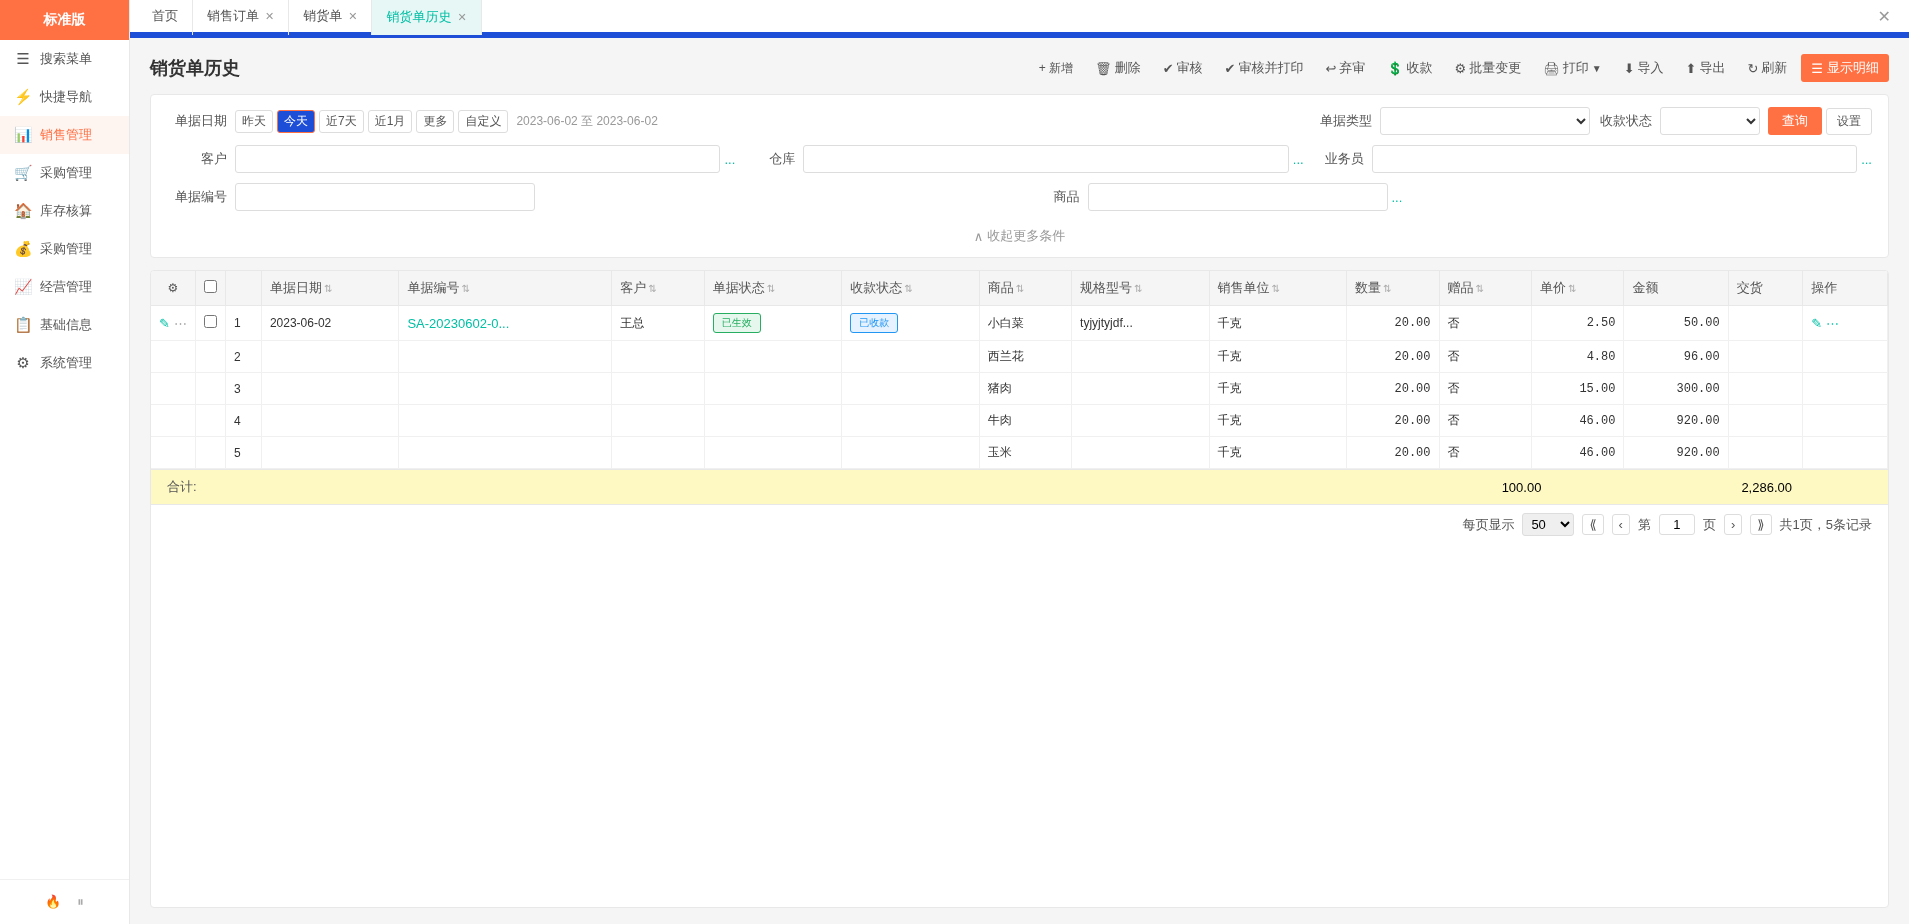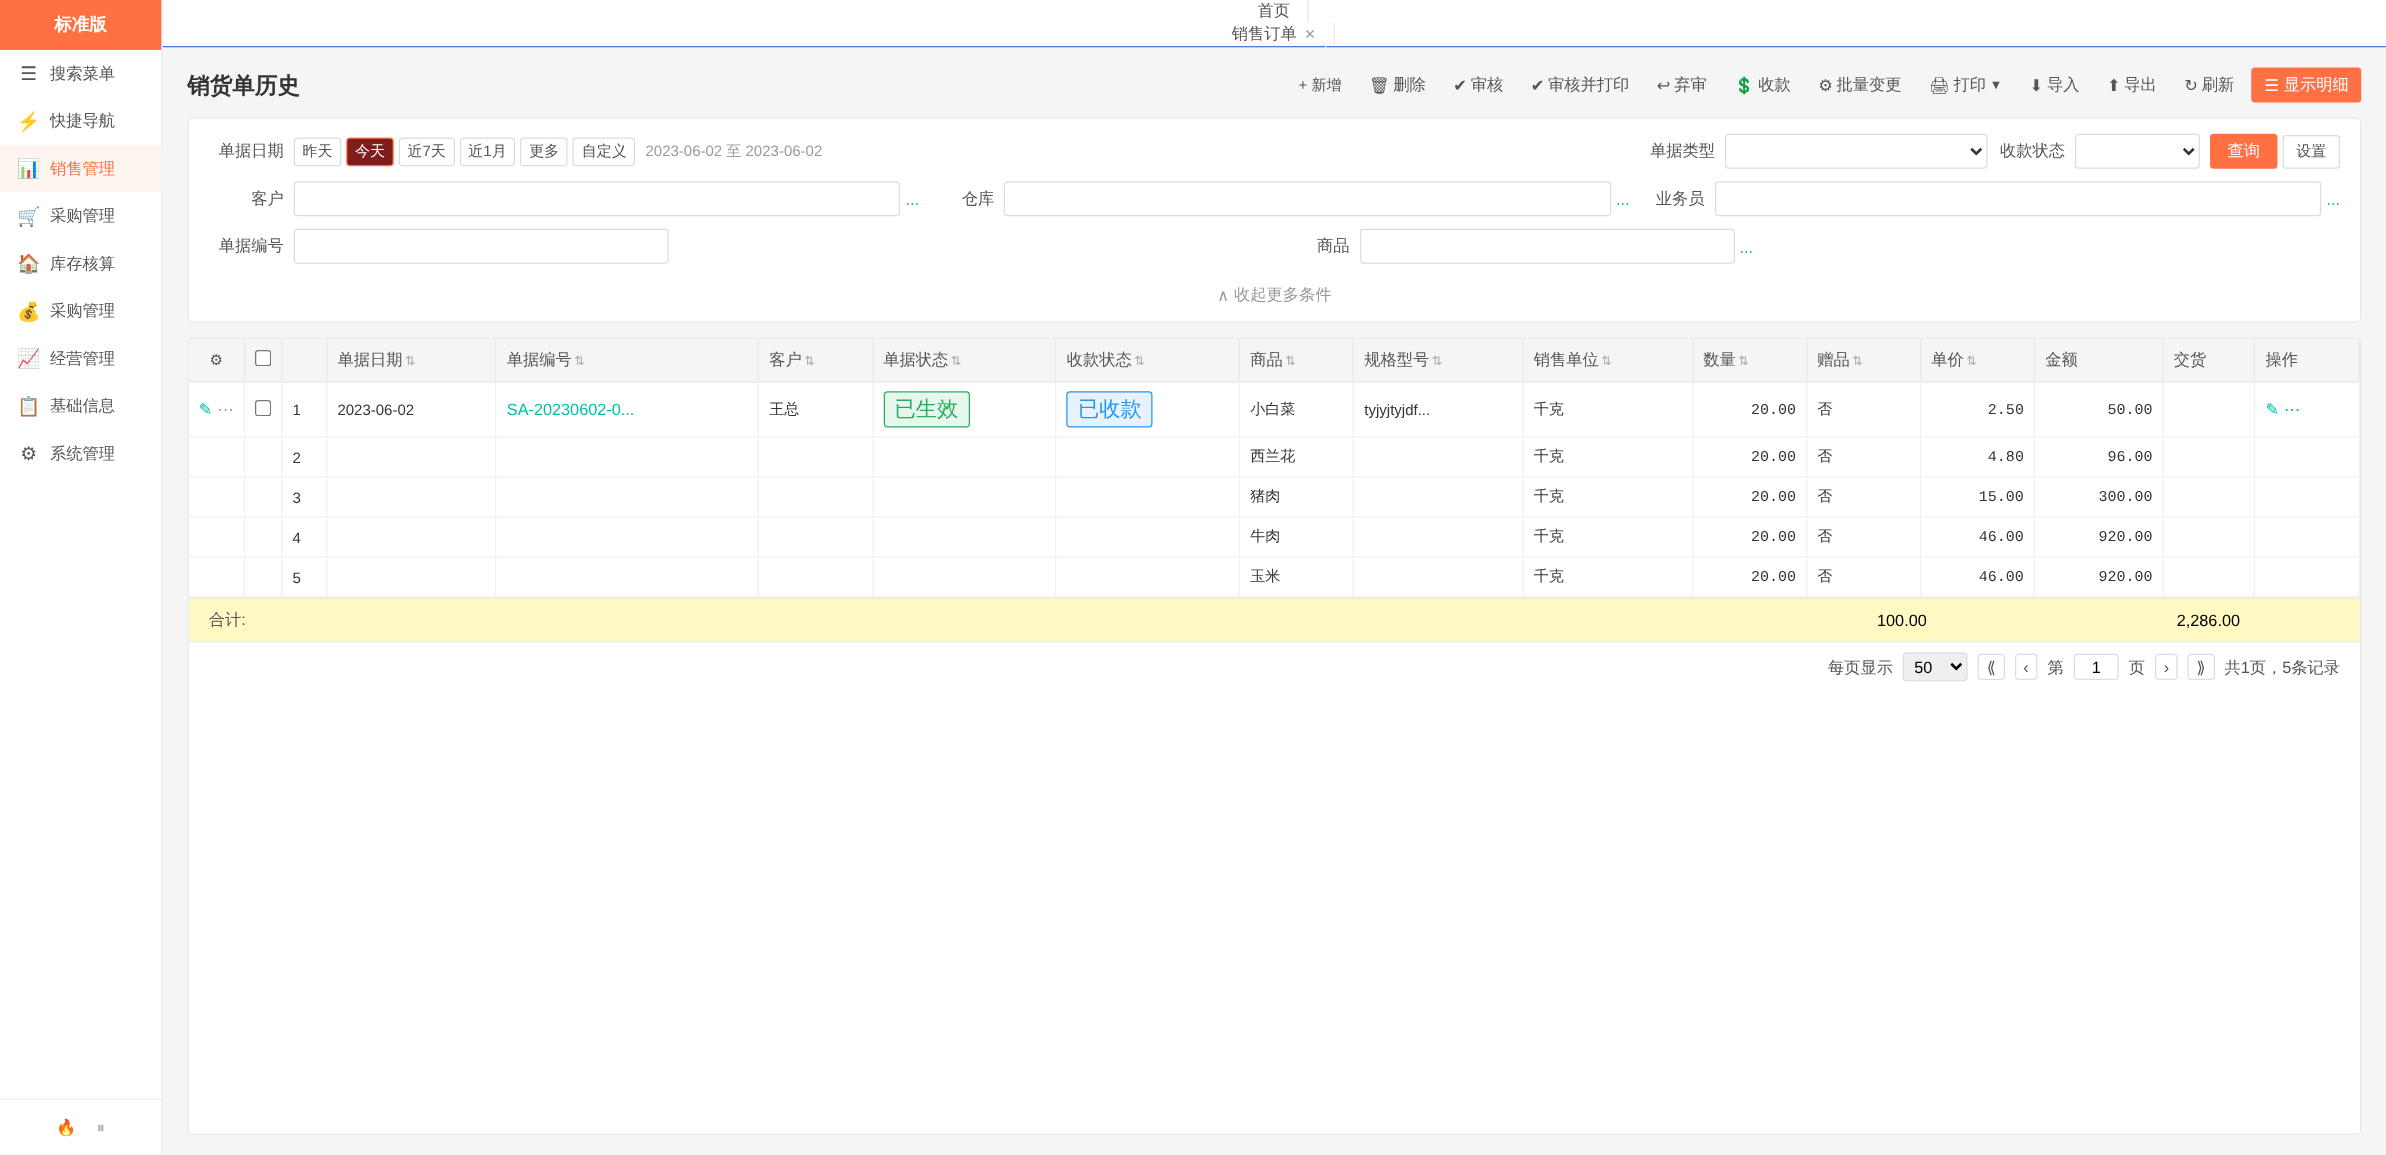--- a/index.html
+++ b/index.html
@@ -40,27 +40,26 @@
       border-top: 1px solid #f0f0f0;
       padding: 8px 0;
     }
 
     
     .main { flex: 1; display: flex; flex-direction: column; overflow: hidden; }
 
     
     .tab-bar {
       background: #fff;
-      border-bottom: 1px solid #1d4ed8;
+      border-bottom: 6px solid #1d4ed8;
       display: flex;
       align-items: center;
       height: 38px;
       flex-shrink: 0;
       padding: 0 8px;
-      flex-direction: column;
     }
     .tab {
       display: flex;
       align-items: center;
       padding: 0 14px;
       height: 38px;
       cursor: pointer;
       color: #555;
       border-right: 1px solid #e8e8e8;
       white-space: nowrap;
@@ -217,21 +216,21 @@
     .date-btn {
       padding: 2px 6px;
       border: 1px solid #ddd;
       border-radius: 3px;
       background: #fff;
       cursor: pointer;
       color: #555;
       font-size: 12px;
     }
     .date-btn.active {
-      background: #7f1d1d;
+      background: #1d4ed8;
       color: #fff;
       border-color: #ff7043;
     }
     .date-range-text {
       font-size: 12px;
       color: #999;
     }
     .collapse-row {
       display: flex;
       justify-content: center;
@@ -275,21 +274,21 @@
     }
     tbody td {
       padding: 7px 8px;
       color: #333;
       font-size: 12px;
       border-right: 1px solid #f0f0f0;
     }
     .badge {
       padding: 2px 8px;
       border-radius: 3px;
-      font-size: 17px;
+      font-size: 10px;
       display: inline-block;
     }
     .badge-green { background: #e6f7ee; color: #27ae60; border: 1px solid #27ae60; }
     .badge-blue { background: #e6f2ff; color: #2196f3; border: 1px solid #2196f3; }
     .action-link { color: #00bfa5; cursor: pointer; margin-right: 4px; text-decoration: none; }
     td.num { text-align: right; font-family: Liberation Mono, monospace; }
     .settings-col { width: 36px; text-align: center; }
     .check-col { width: 30px; text-align: center; }
 
     

